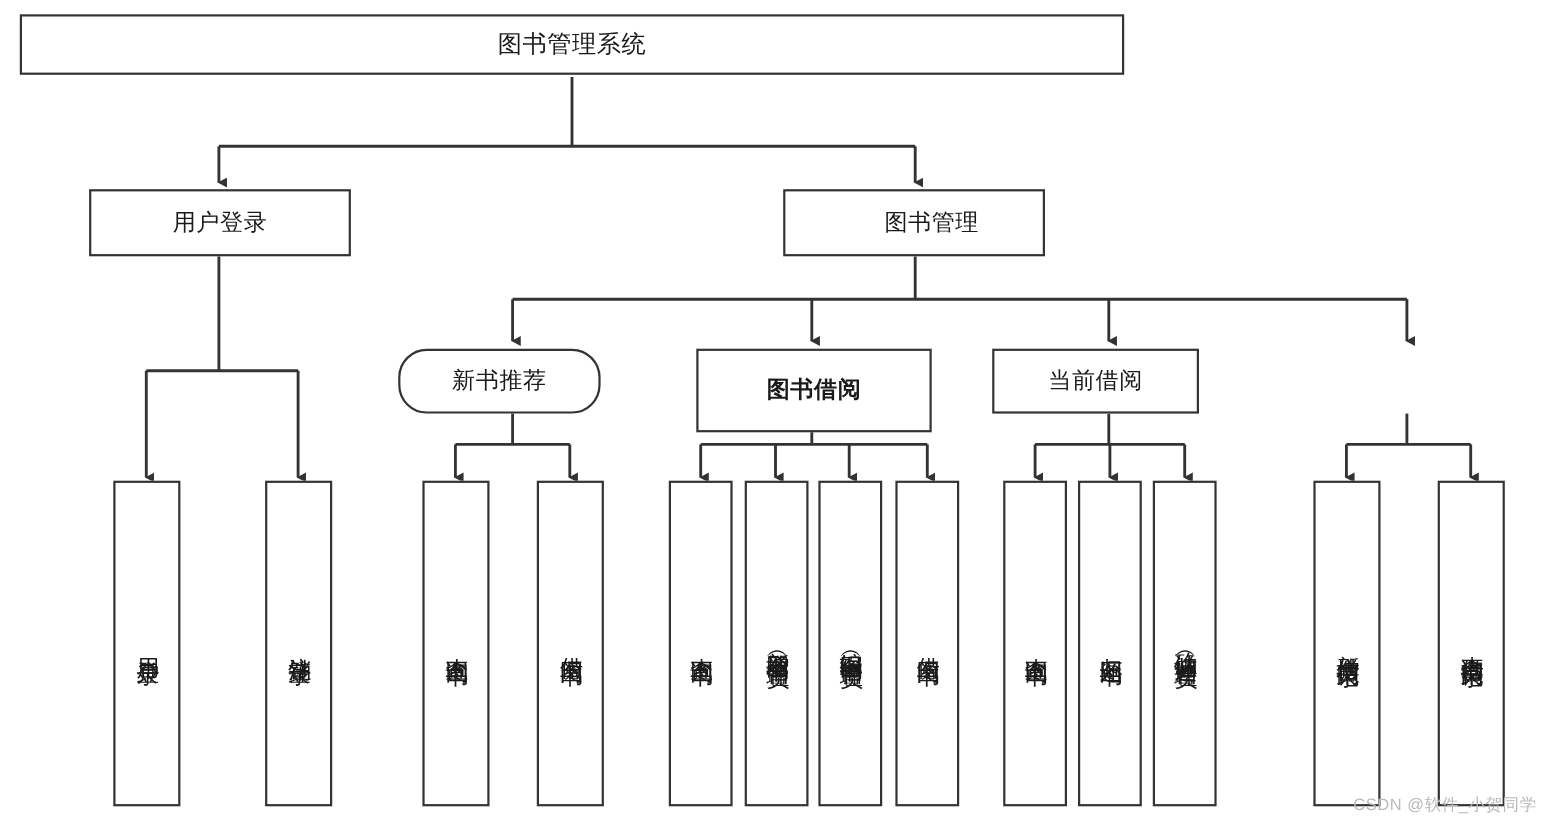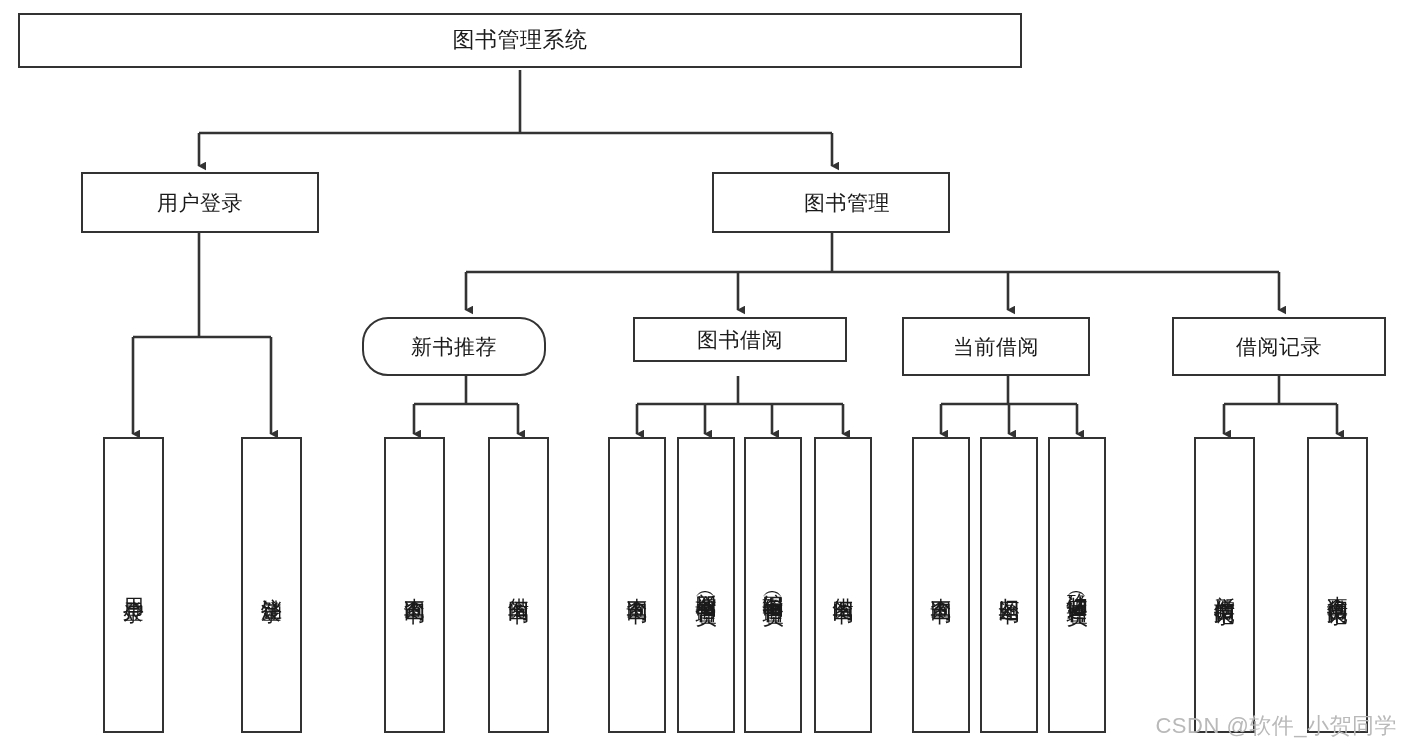--- a/index.html
+++ b/index.html
@@ -60,21 +60,21 @@
     text-orientation: upright;
     font-size: 21px;
     letter-spacing: 2px;
     line-height: 1.05;
     max-height: 272px;
   }
   #watermark {
     position: absolute;
     right: 8px;
     bottom: 6px;
-    font-size: 22px;
+    font-size: 15px;
     color: #b9b9b9;
     letter-spacing: 0.5px;
     z-index: 5;
     white-space: nowrap;
   }
 </style>
 </head>
 <body>
 
 <div id="diagram-root">
@@ -138,31 +138,28 @@
   </div>
 
   <div class="node horiz" style="left:712px; top:172px; width:238px; height:61px;padding-left:32px;">
     <span class="node-label">图书管理</span>
   </div>
 
   <div class="node horiz" style="left:362px; top:317px; width:184px; height:59px;border-radius:26px;">
     <span class="node-label">新书推荐</span>
   </div>
 
-  <div class="node horiz" style="left:633px; top:317px; width:214px; height:45px;">
+  <div class="node horiz" style="left:633px; top:317px; width:214px; height:76px;font-weight:bold;">
     <span class="node-label">图书借阅</span>
   </div>
 
   <div class="node horiz" style="left:902px; top:317px; width:188px; height:59px;">
     <span class="node-label">当前借阅</span>
   </div>
 
-  <div class="node horiz" style="left:1172px; top:317px; width:214px; height:59px;">
-    <span class="node-label">借阅记录</span>
-  </div>
 
   <div class="node vert" style="left:103px; top:437px; width:61px; height:296px;">
     <span class="node-label">用户登录</span>
   </div>
 
   <div class="node vert" style="left:241px; top:437px; width:61px; height:296px;">
     <span class="node-label">注销登录</span>
   </div>
 
   <div class="node vert" style="left:384px; top:437px; width:61px; height:296px;">

